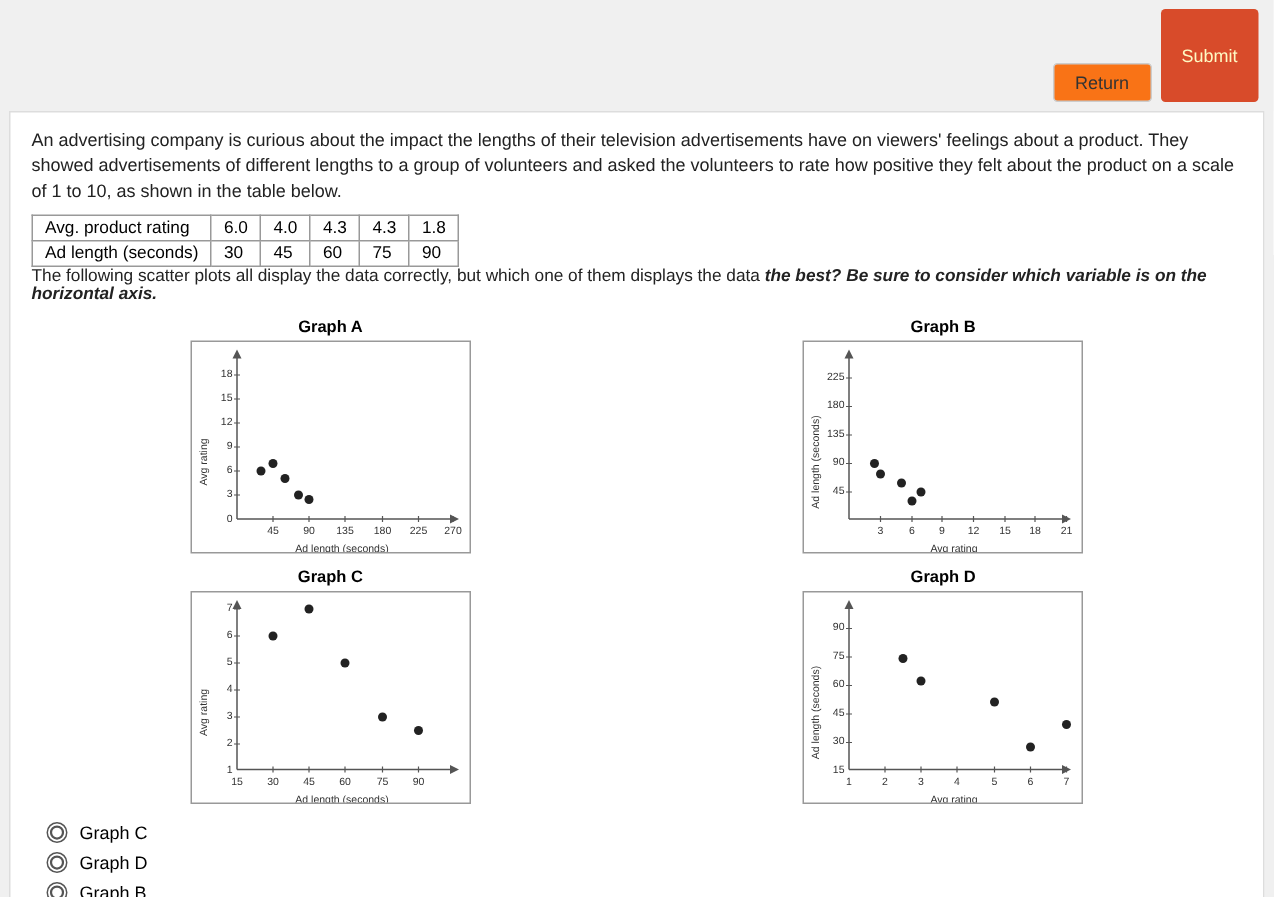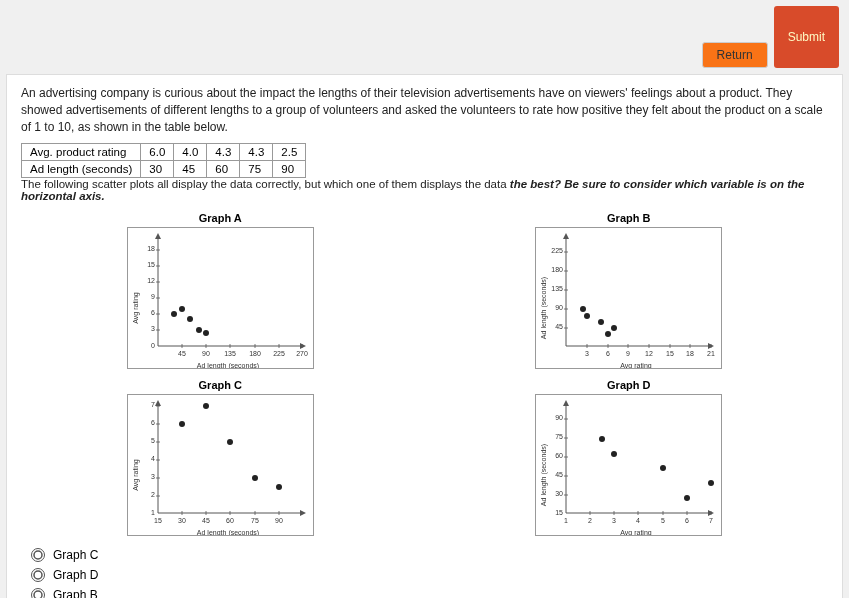--- a/index.html
+++ b/index.html
@@ -132,21 +132,21 @@
   <p class="problem-text">An advertising company is curious about the impact the lengths of their television advertisements have on viewers' feelings about a product. They showed advertisements of different lengths to a group of volunteers and asked the volunteers to rate how positive they felt about the product on a scale of 1 to 10, as shown in the table below.</p>
 
   <table class="data-table">
     <tbody>
         <tr>
       <td>Avg. product rating</td>
       <td>6.0</td>
       <td>4.0</td>
       <td>4.3</td>
       <td>4.3</td>
-      <td>2.5</td>
+      <td>1.8</td>
     </tr>
     <tr>
       <td>Ad length (seconds)</td>
       <td>30</td>
       <td>45</td>
       <td>60</td>
       <td>75</td>
       <td>90</td>
     </tr>
   </tbody>

